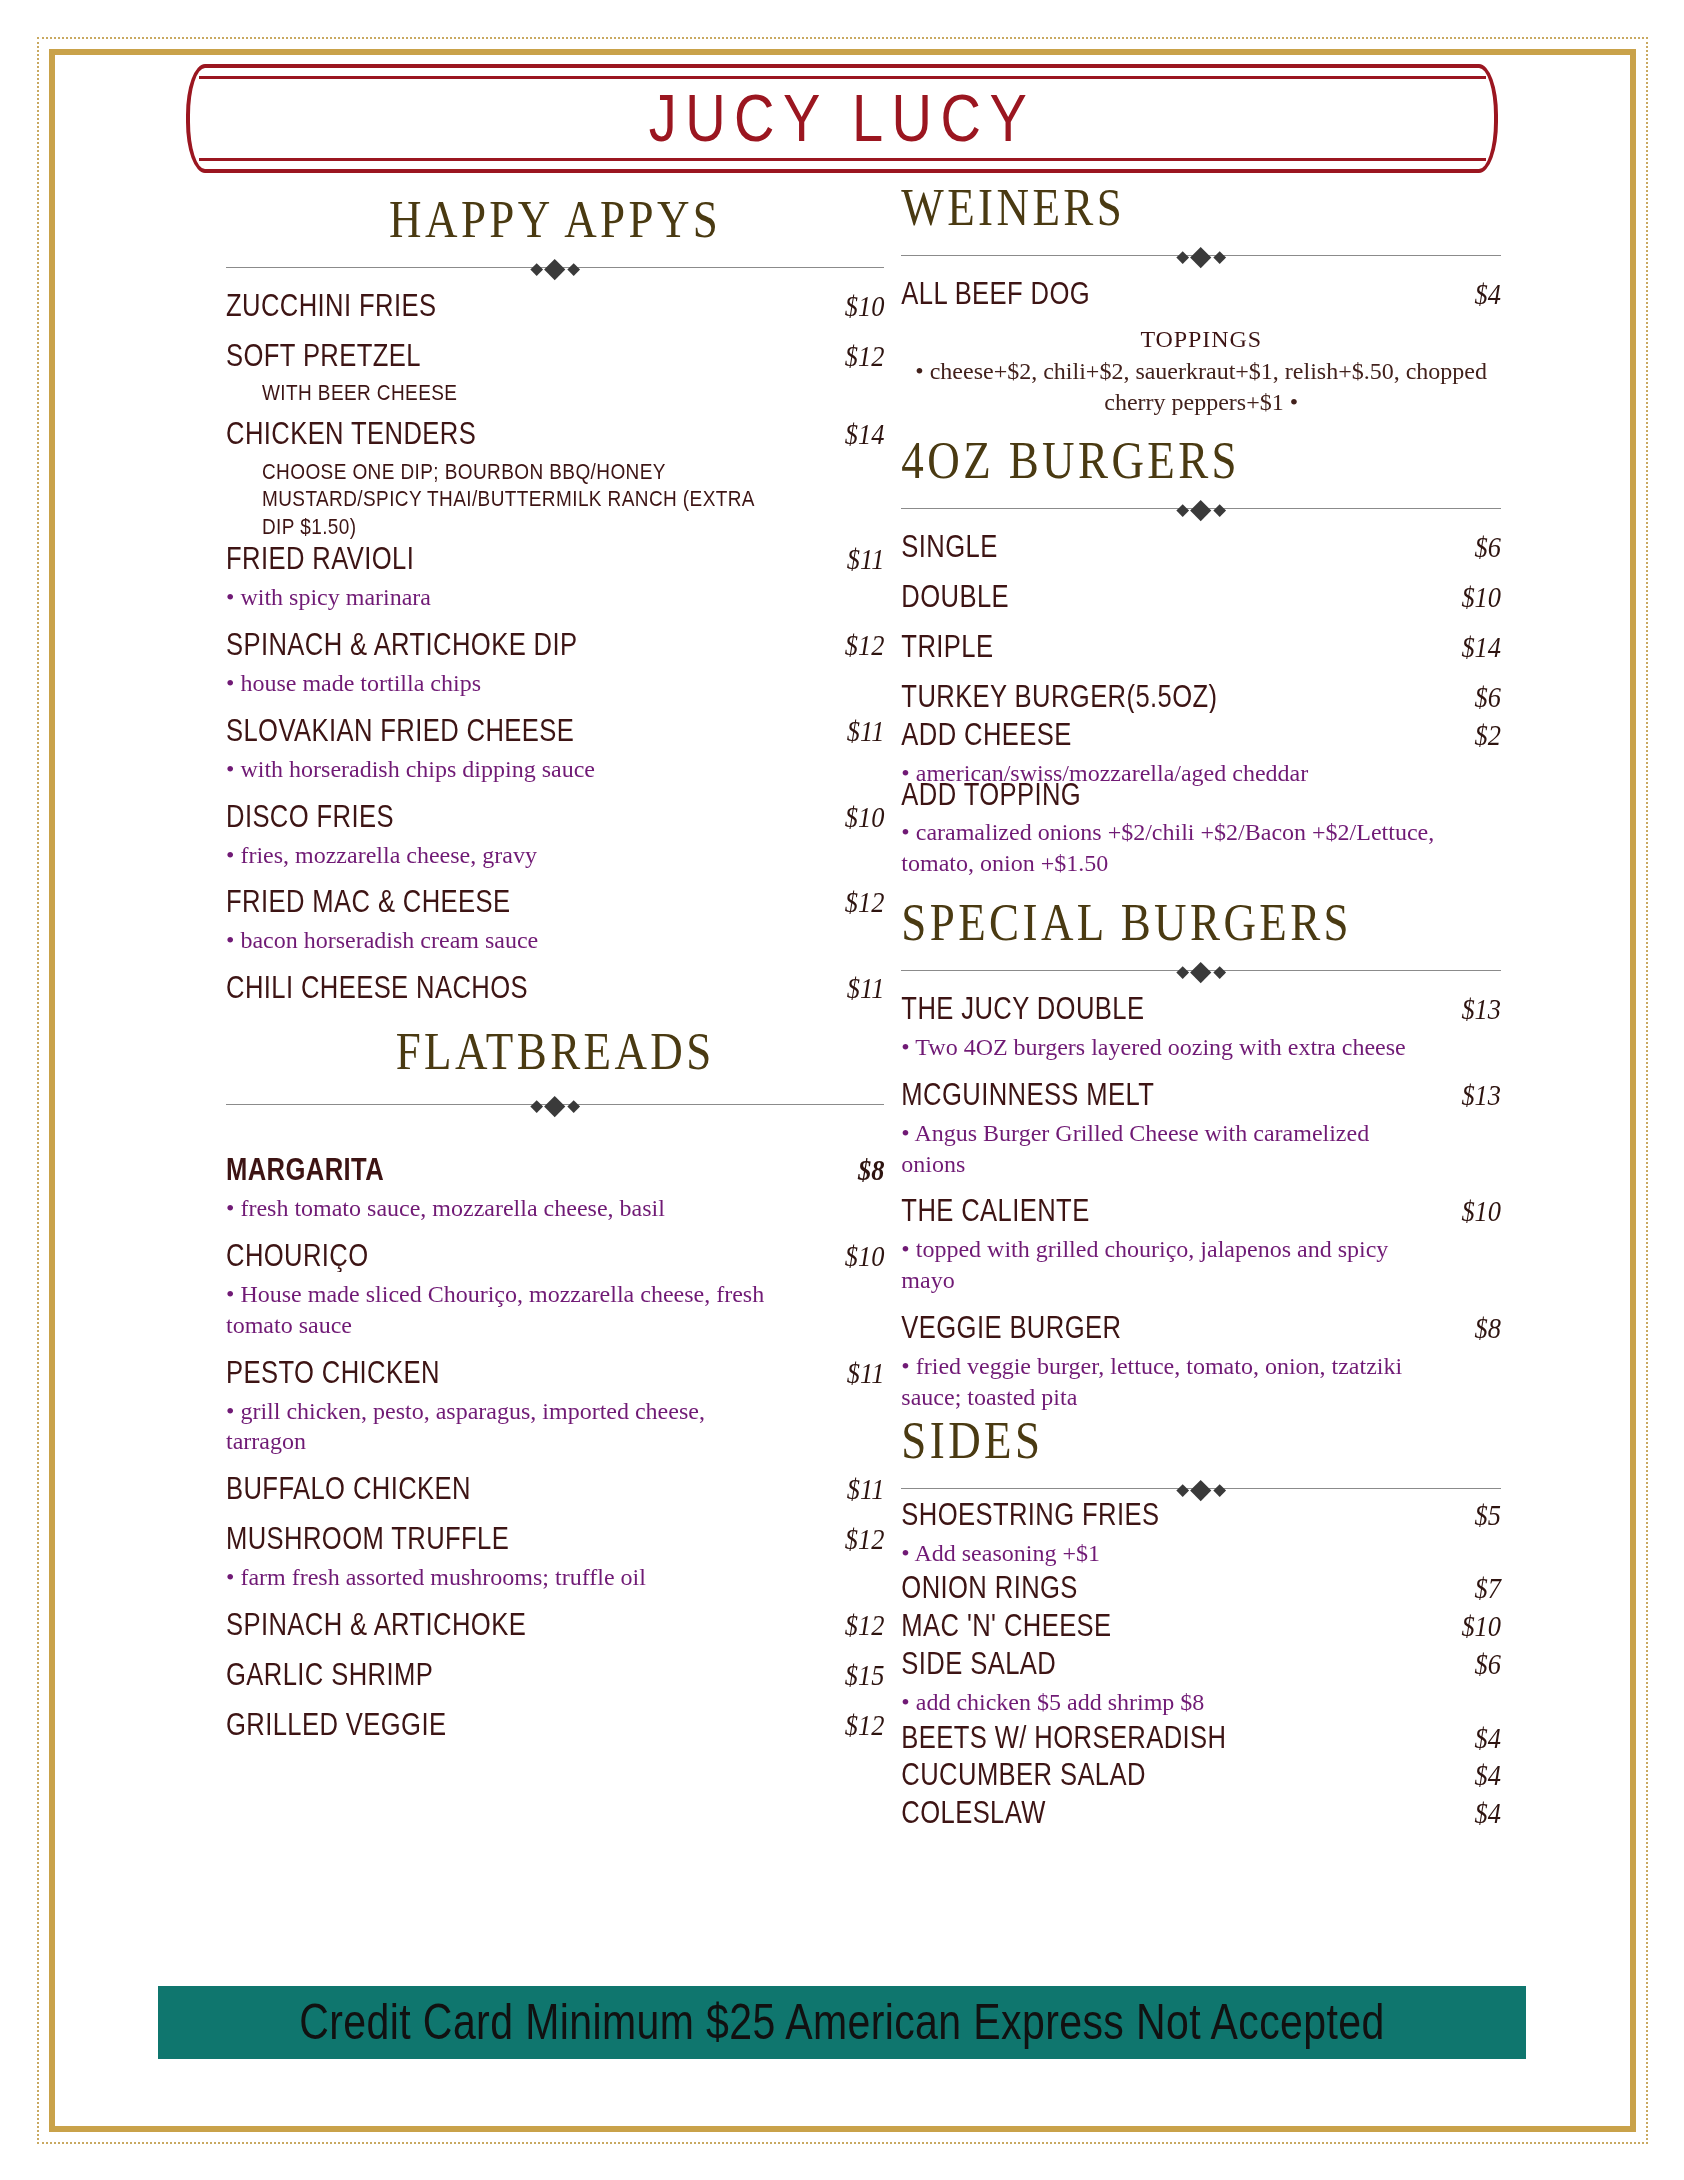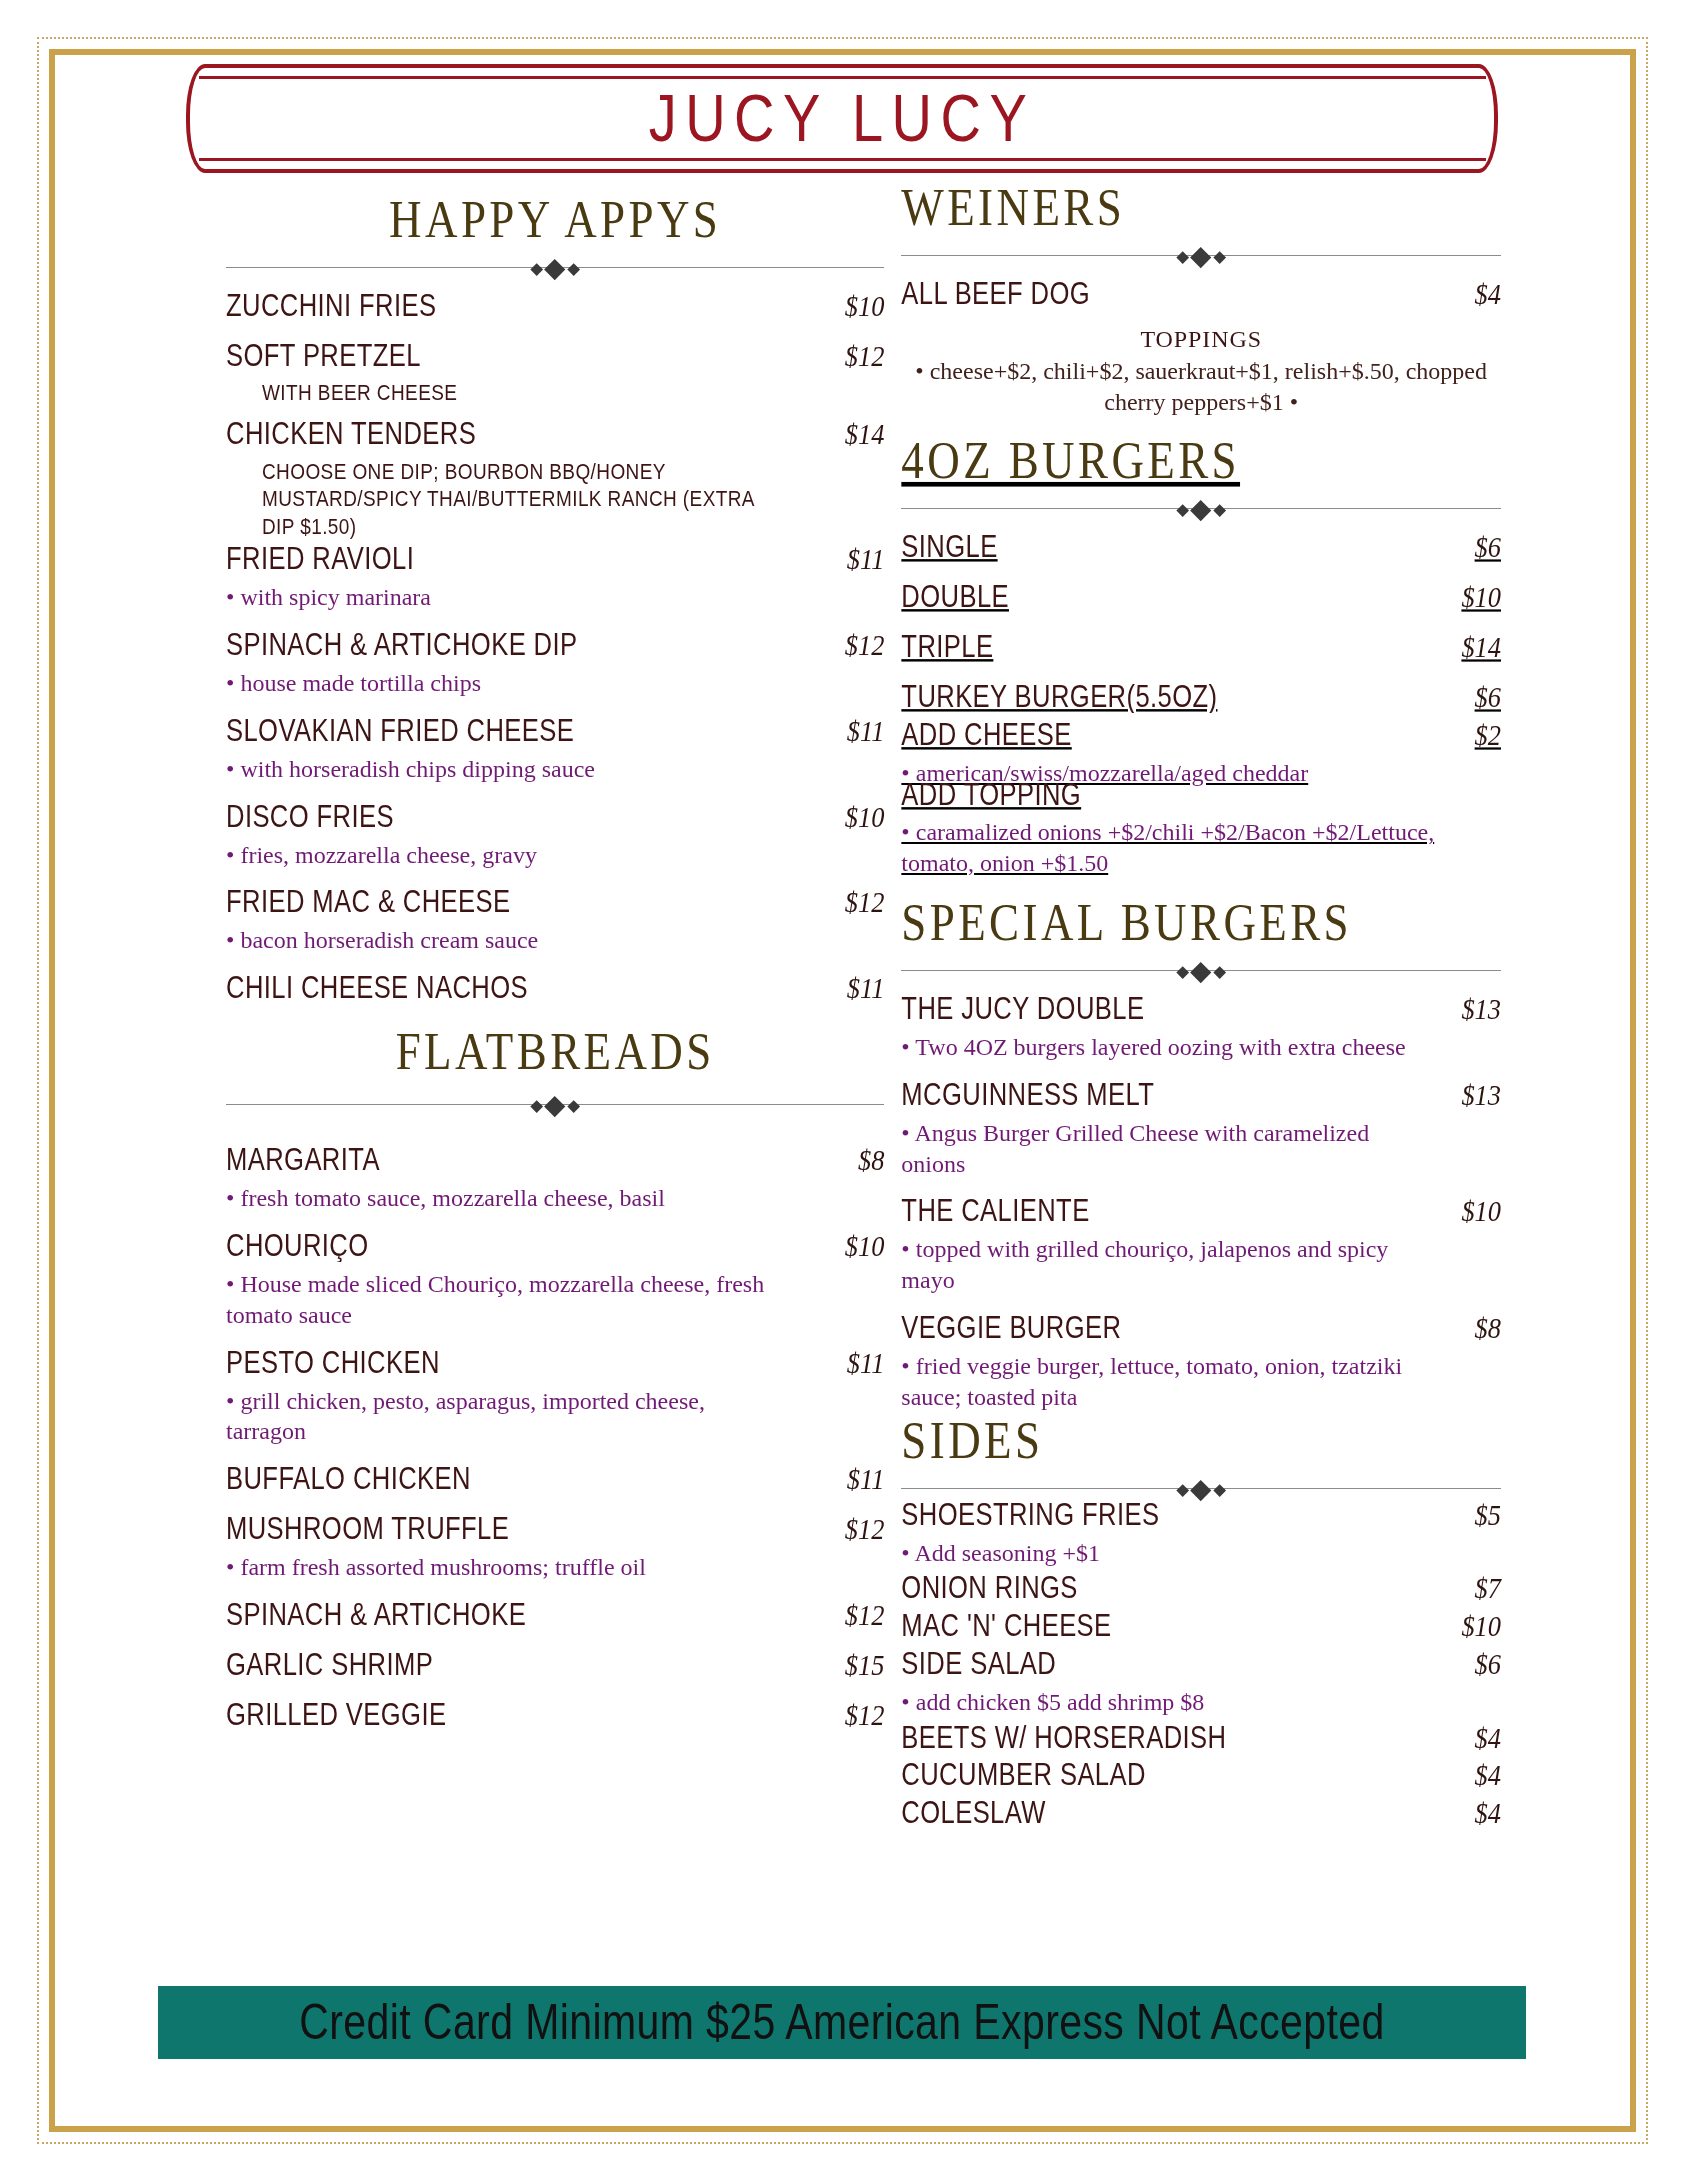--- a/index.html
+++ b/index.html
@@ -306,21 +306,21 @@
         <div class="section-title centered">FLATBREADS</div>
         <div class="divider" style="margin-top:19px;">
           <div class="rule"></div>
           <div class="orn">
               <span class="dia"></span>
               <span class="dia big"></span>
               <span class="dia"></span>
             </div>
         </div>
 
-        <div class="item-row" style="margin-top:36px;">
+        <div class="item-row" style="margin-top:46px;font-weight:bold;">
           <span class="item-name">MARGARITA</span>
           <span class="item-price">$8</span>
         </div>
         <div class="item-desc">• fresh tomato sauce, mozzarella cheese, basil</div>
 
         <div class="item-row">
           <span class="item-name">CHOURIÇO</span>
           <span class="item-price">$10</span>
         </div>
         <div class="item-desc">• House made sliced Chouriço, mozzarella cheese, fresh tomato sauce</div>
@@ -377,21 +377,21 @@
           <span class="item-name">ALL BEEF DOG</span>
           <span class="item-price">$4</span>
         </div>
 
         <div class="centered-block">
           <div class="cb-title">TOPPINGS</div>
           <div class="cb-body">• cheese+$2, chili+$2, sauerkraut+$1, relish+$.50, chopped cherry peppers+$1 •</div>
         </div>
       </div>
 
-      <div class="section" style="margin-top:22px;text-decoration:underline;">
+      <div class="section" style="margin-top:22px;">
         <div class="section-title">4OZ BURGERS</div>
         <div class="divider">
           <div class="rule"></div>
           <div class="orn">
               <span class="dia"></span>
               <span class="dia big"></span>
               <span class="dia"></span>
             </div>
         </div>
 

